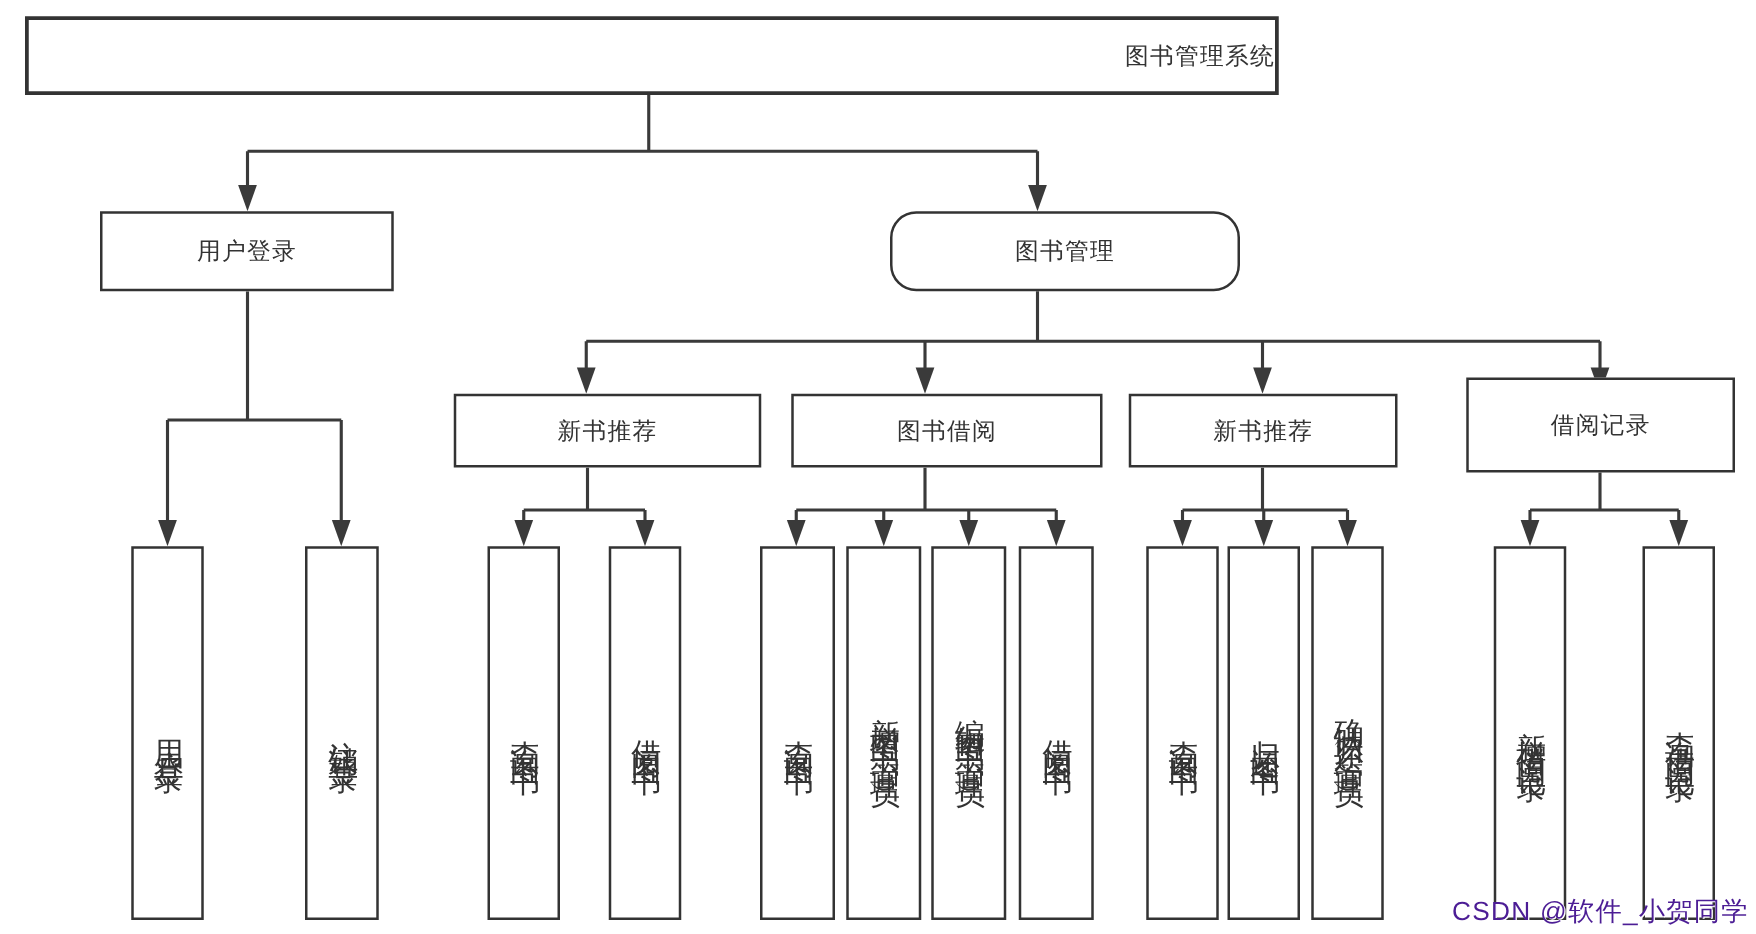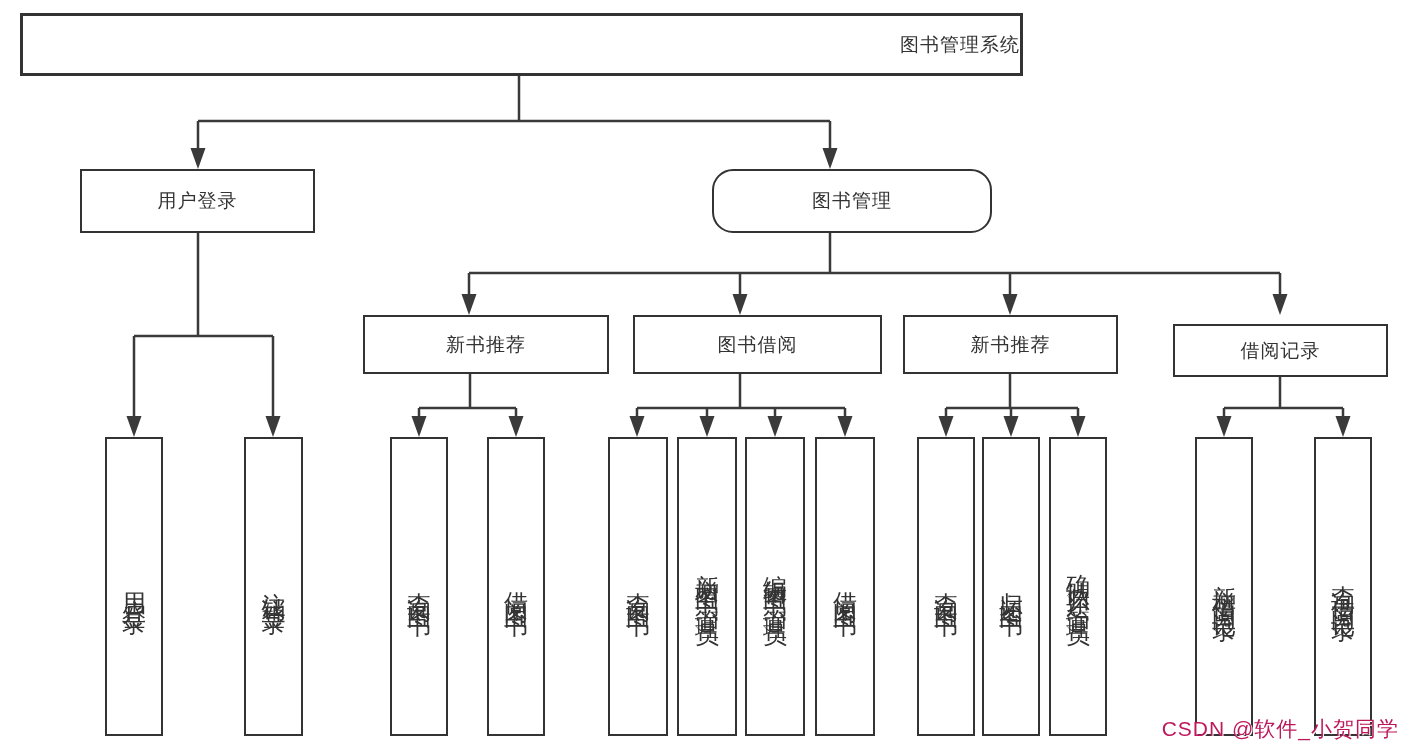--- a/index.html
+++ b/index.html
@@ -47,21 +47,21 @@
     line-height: 1;
     letter-spacing: 7px;
     color: #333333;
     white-space: nowrap;
   }
   .watermark {
     position: absolute;
     right: 6px;
     bottom: 4px;
     font-size: 21px;
-    color: #be185d;
+    color: #4c1d95;
     letter-spacing: 1px;
     text-shadow: 1px 1px 0 #ffffff;
     z-index: 5;
   }
 </style>
 </head>
 <body>
 
 <div class="canvas">
 
@@ -118,21 +118,21 @@
 
   <div class="node" style="left:363px; top:315px; width:246px; height:59px;">
     <span>新书推荐</span>
   </div>
   <div class="node" style="left:633px; top:315px; width:249px; height:59px;">
     <span>图书借阅</span>
   </div>
   <div class="node" style="left:903px; top:315px; width:215px; height:59px;">
     <span>新书推荐</span>
   </div>
-  <div class="node" style="left:1173px; top:324px; width:215px; height:53px;">
+  <div class="node" style="left:1173px; top:302px; width:215px; height:76px;">
     <span>借阅记录</span>
   </div>
 
   <div class="vbox" style="left:105px; width:58px;">
     <span class="vtext">用户登录</span>
   </div>
   <div class="vbox" style="left:244px; width:59px;">
     <span class="vtext">注销登录</span>
   </div>
 

